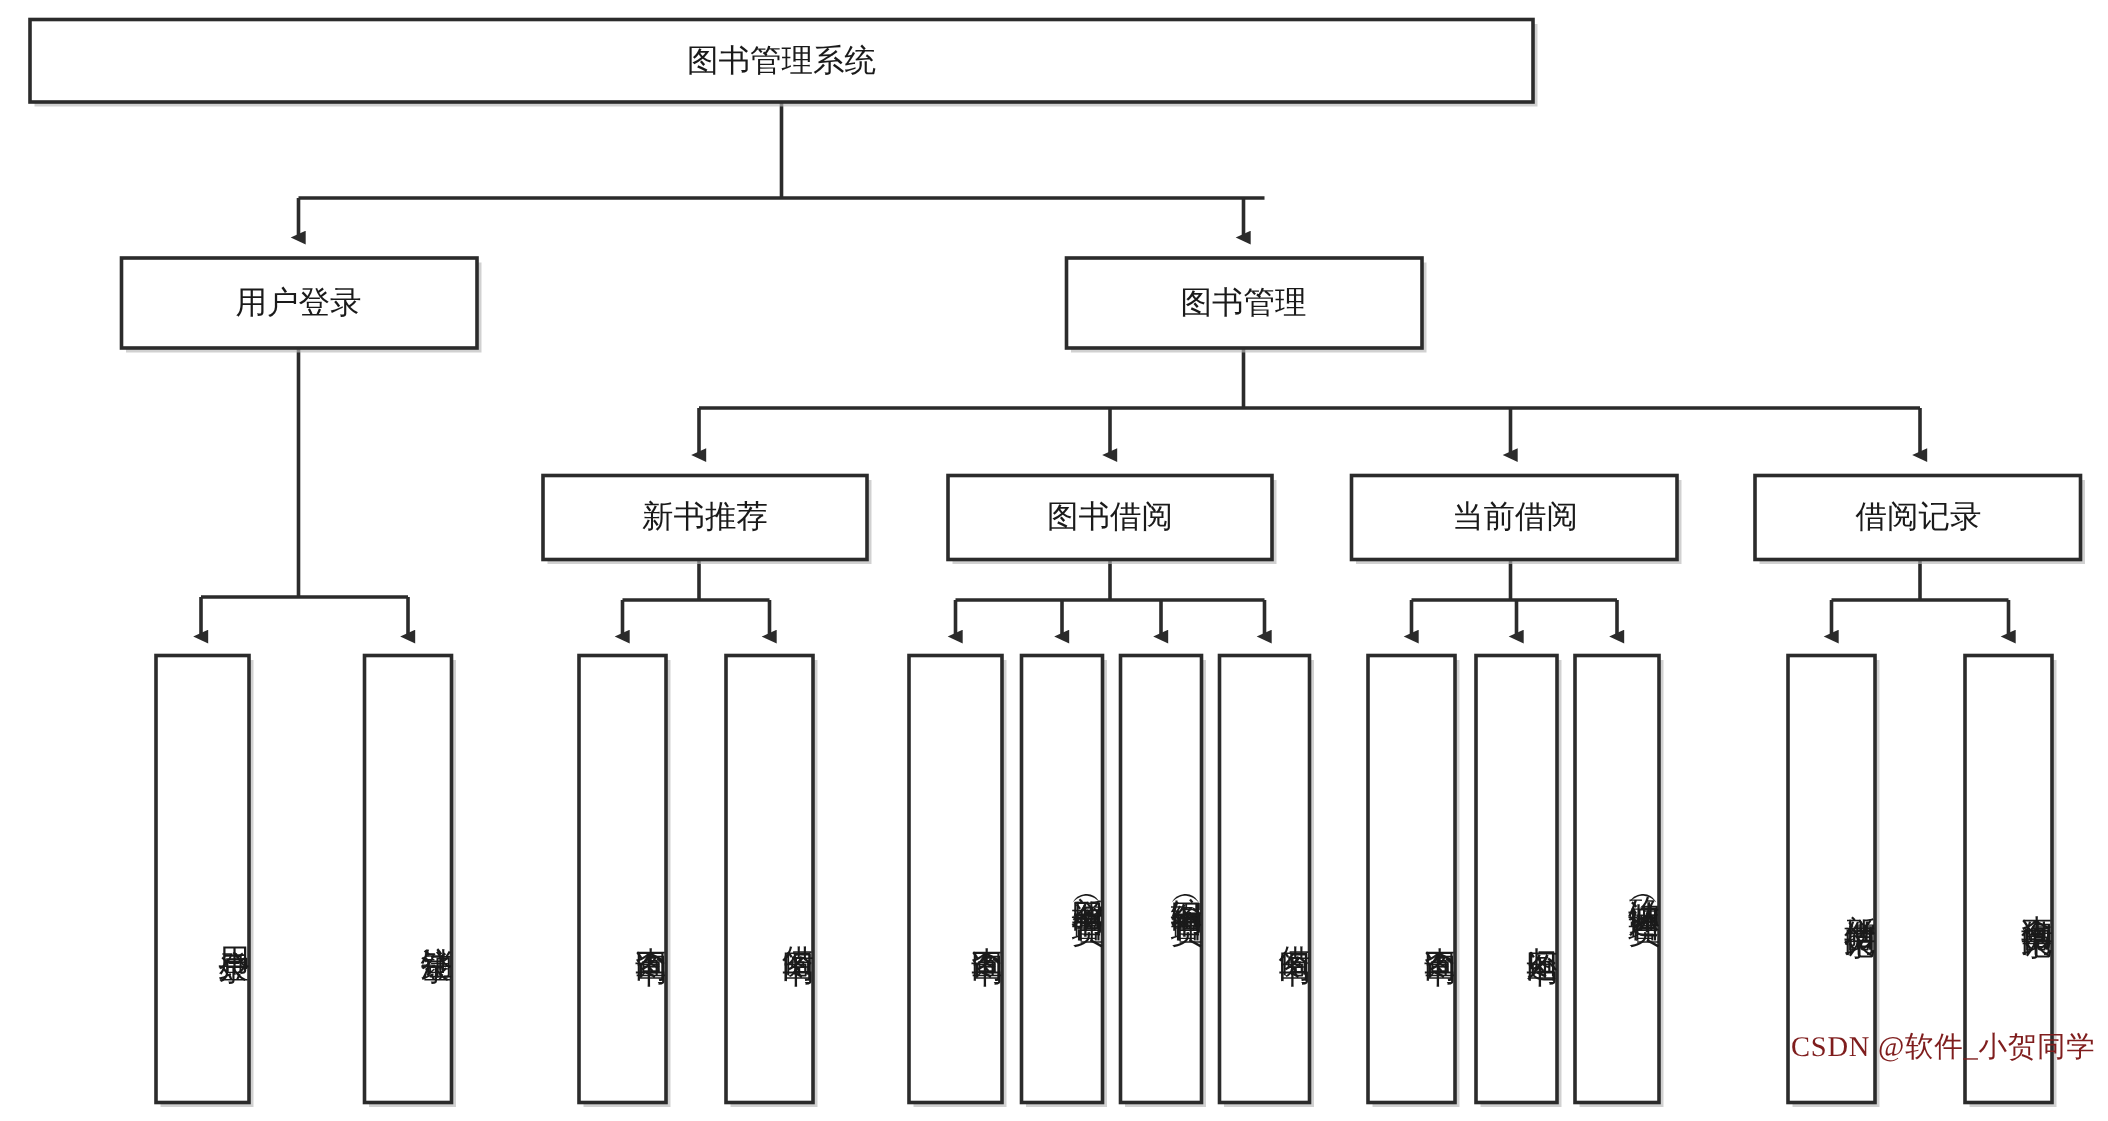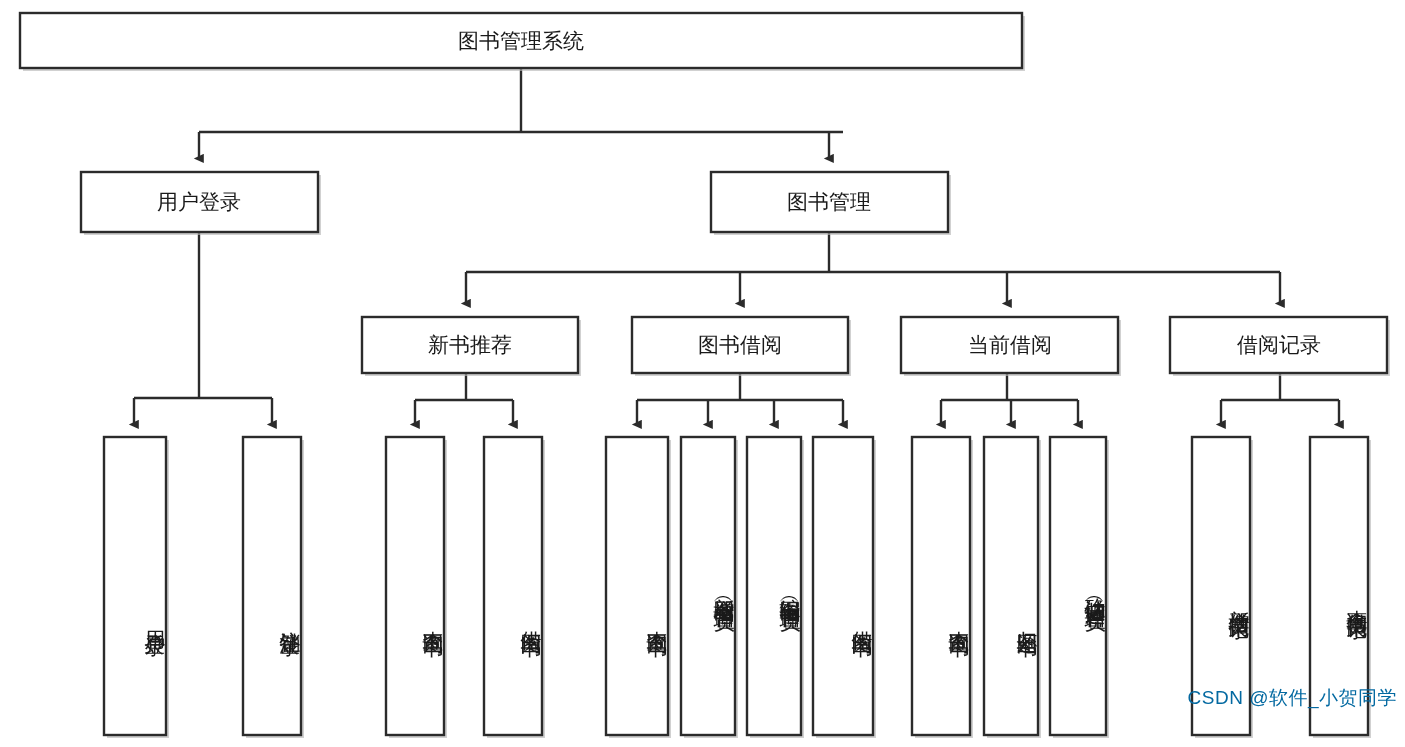--- a/index.html
+++ b/index.html
@@ -61,23 +61,23 @@
     display: flex;
     align-items: flex-start;
     justify-content: center;
     white-space: nowrap;
     pointer-events: none;
   }
   .watermark {
     position: absolute;
     right: 8px;
     bottom: 4px;
-    font-family: Liberation Sans, sans-serif;
+    font-family: Liberation Serif, serif;
     font-size: 19px;
-    color: #0369a1;
+    color: #7f1d1d;
     white-space: nowrap;
     letter-spacing: 0.5px;
   }
 </style>
 </head>
 <body>
 
 <div id="diagram-root">
 
   <svg class="diagram-canvas" viewBox="0 0 1405 747">

